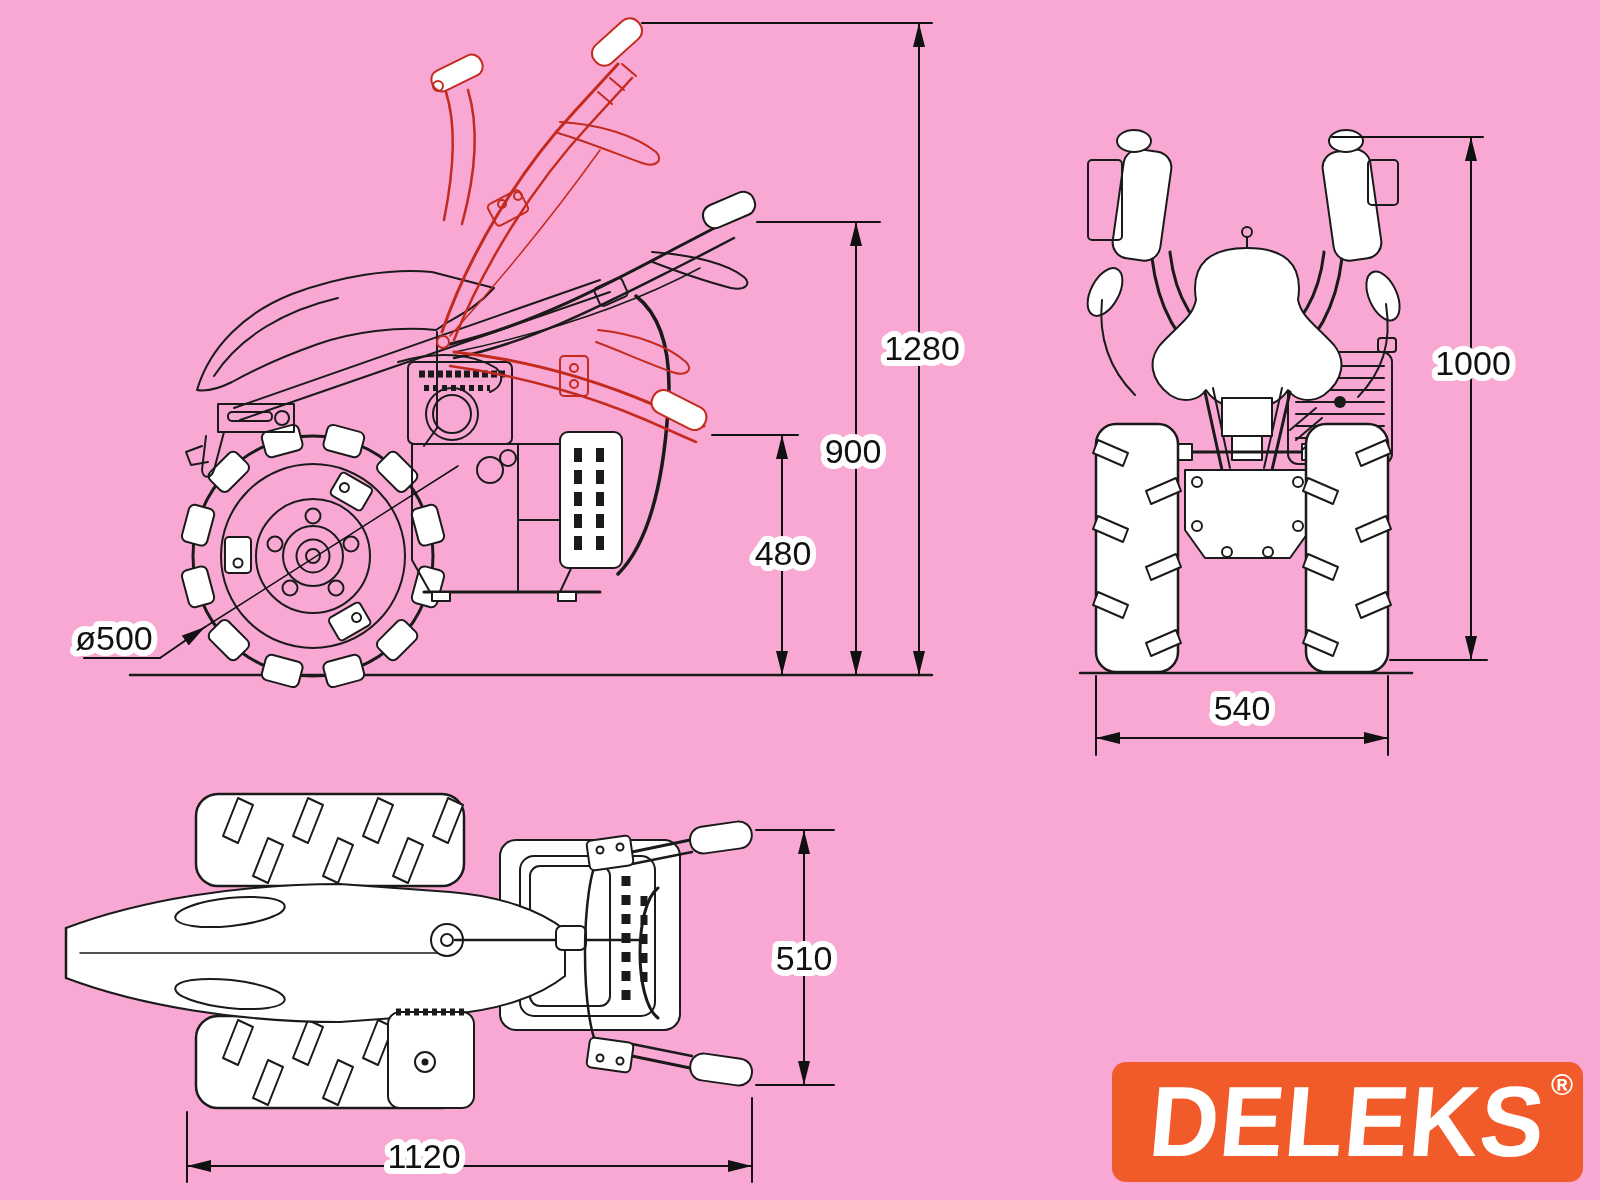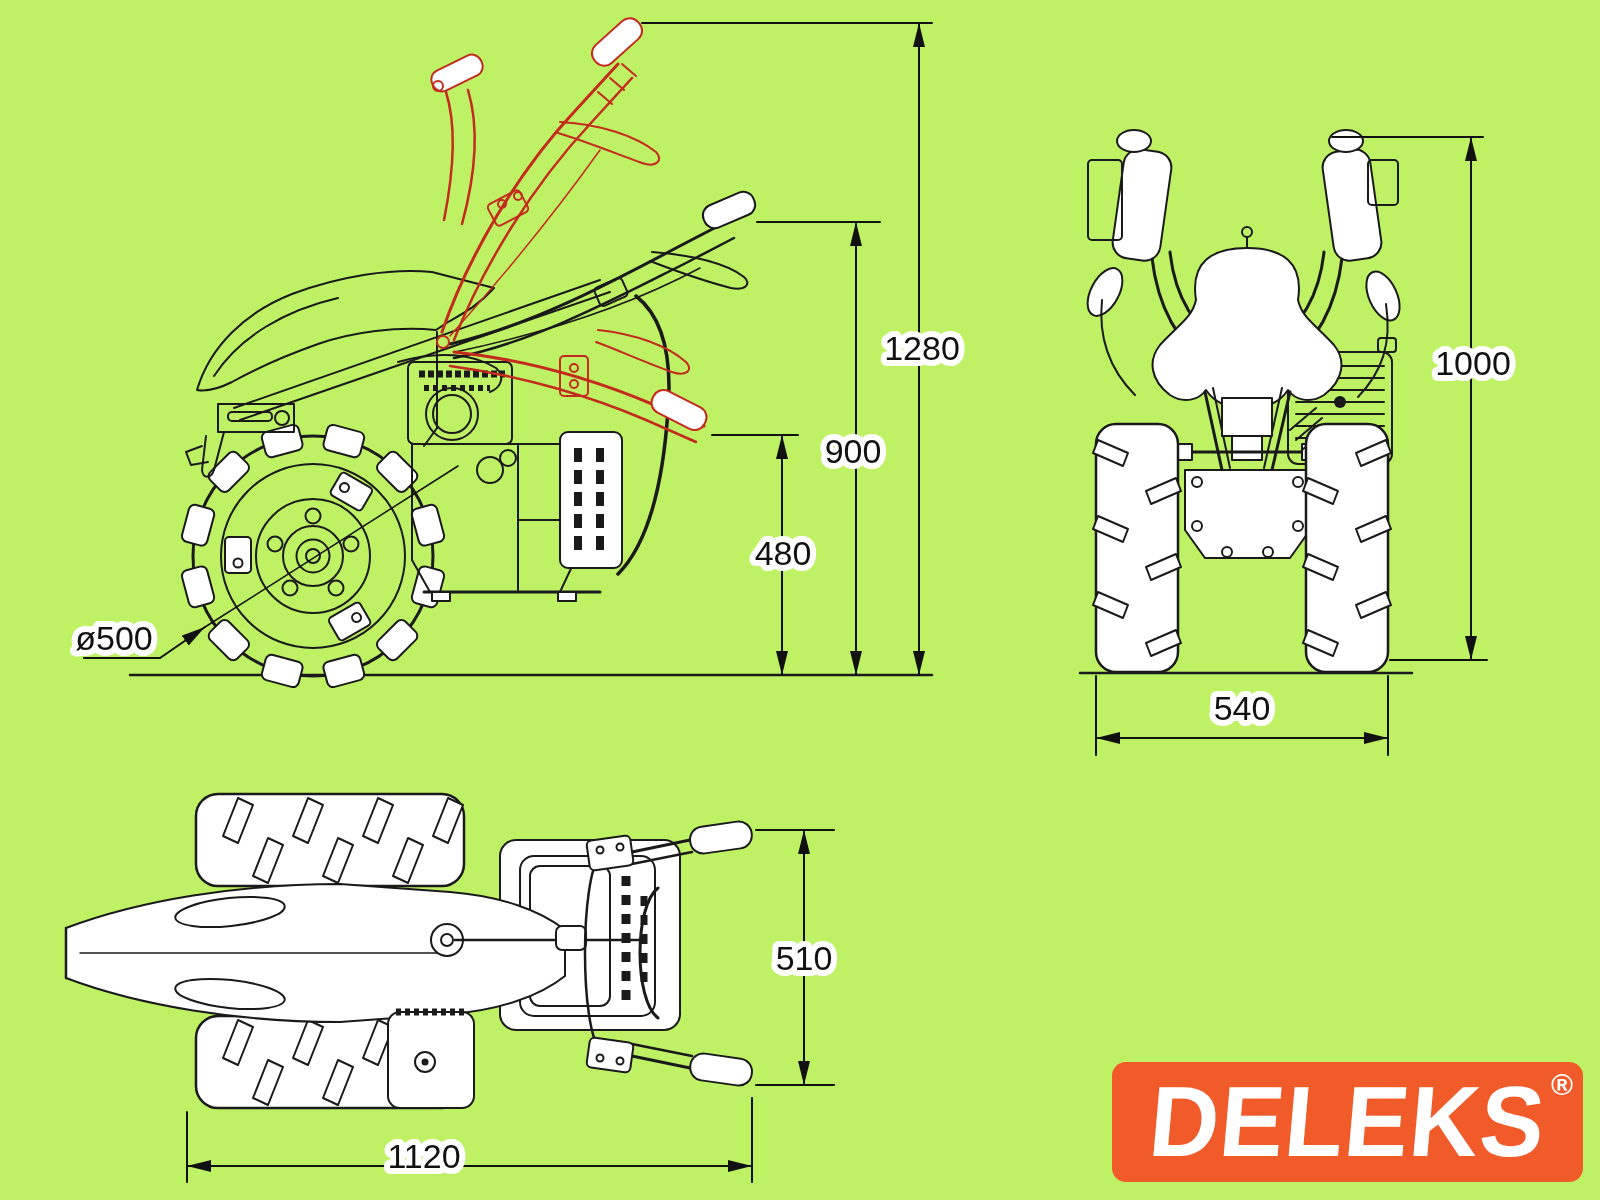--- a/index.html
+++ b/index.html
@@ -1,16 +1,16 @@
 <!DOCTYPE html>
 <html><head>
 <meta charset="utf-8">
 <style>
   html,body{margin:0;padding:0;background:#ffffff;}
-  #stage{position:relative;width:1600px;height:1200px;background:#bef264;overflow:hidden;
+  #stage{position:relative;width:1600px;height:1200px;background:#f9a8d4;overflow:hidden;
          font-family:"Liberation Sans",sans-serif;}
   svg{position:absolute;left:0;top:0;}
   .dim{font-family:"Liberation Sans",sans-serif;font-size:34px;fill:#111111;
        paint-order:stroke fill;stroke:#ffffff;stroke-width:12px;stroke-linejoin:round;
        text-anchor:middle;}
   #logo{position:absolute;left:1112px;top:1062px;width:471px;height:120px;
         background:#f15a29;border-radius:14px;display:flex;align-items:center;
         justify-content:center;box-sizing:border-box;}
   #logo .brand{color:#ffffff;font-weight:bold;font-size:96px;line-height:1;
         letter-spacing:1px;transform:skewX(-5deg) scaleY(1.04);white-space:nowrap;}

